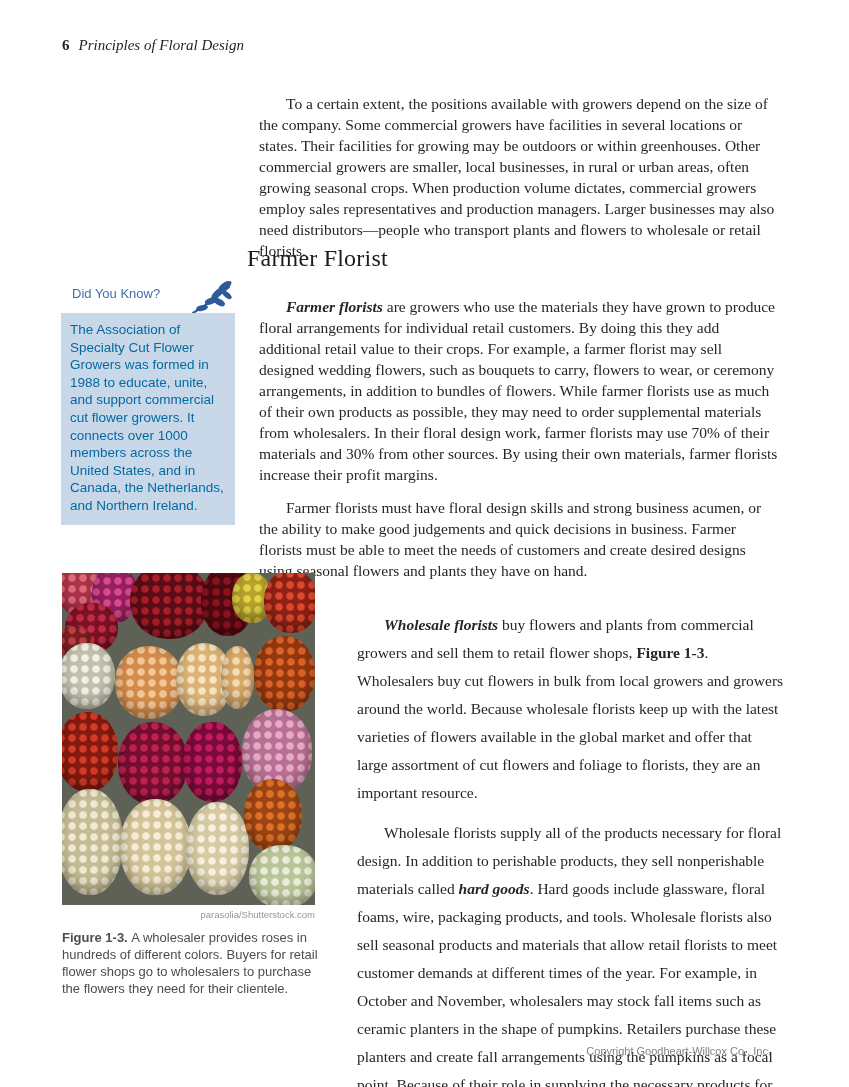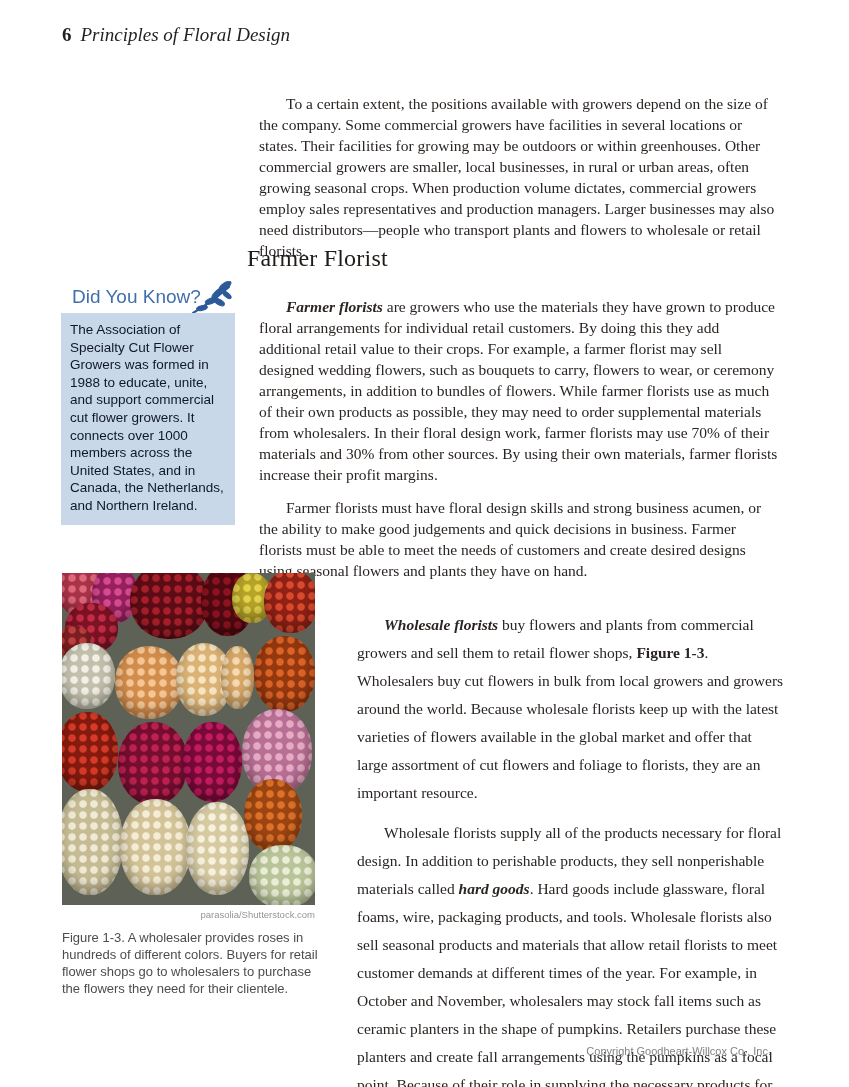--- a/index.html
+++ b/index.html
@@ -3,21 +3,21 @@
 <meta charset="utf-8">
 <style>
   html,body { margin:0; padding:0; background:#e8e8e8; }
   .page {
     position:relative; width:849px; height:1087px; margin:0 auto;
     background:#ffffff; overflow:hidden;
     font-family:"Liberation Serif", serif; color:#272320;
   }
 
   
-  .running-head { position:absolute; left:62px; top:24px; font-size:19px; color:#231f20; }
+  .running-head { position:absolute; left:62px; top:37px; font-size:15px; color:#231f20; }
   .folio { font-weight:bold; margin-right:9px; }
   .book-title { font-style:italic; }
 
   
   .text-block { position:absolute; font-size:15.5px; line-height:21px; color:#2a2522; }
   .text-block p { margin:12px; }
   .text-block p.indent { text-indent:27px; }
 
   h2.section-heading {
     position:absolute; margin:0; font-weight:normal;
@@ -27,28 +27,28 @@
 
   #intro-text       { left:247px; top:81px;  width:546px; }
   #farmer-heading   { left:247px; top:245px; }
   #farmer-text      { left:247px; top:284px; width:546px; }
   #wholesale-heading{ left:345px; top:565px; }
   #wholesale-text   { left:345px; top:599px; width:452px; line-height:28px; }
 
   
   .dyk-title {
     position:absolute; left:72px; top:286px;
-    font-family:"Liberation Sans", sans-serif; font-size:19px; color:#416fa9;
+    font-family:"Liberation Sans", sans-serif; font-size:13px; color:#416fa9;
   }
   .dyk-icon { position:absolute; left:187px; top:281px; width:48px; height:36px; }
   .dyk-box {
     position:absolute; left:61px; top:313px; width:174px; box-sizing:border-box;
     background:#c8d8e9; padding:8px 8px 10px 9px;
     font-family:"Liberation Sans", sans-serif; font-size:13.5px;
-    line-height:17.6px; color:#0f172a;
+    line-height:17.6px; color:#0369a1;
   }
 
   
   .photo {
     position:absolute; left:62px; top:573px; width:253px; height:332px;
     background:#5d6156; overflow:hidden;
   }
   .bunch { position:absolute; border-radius:48%; box-shadow:inset 0 -6px 14px rgba(0,0,0,.35); }
 
   .credit {
@@ -132,17 +132,17 @@
     </div>
 
 
   <div class="text-block" id="wholesale-text">
     <p class="indent"><span style="font-weight: bold; font-style: italic;">Wholesale florists</span><span> buy flowers and plants from commercial growers and sell them to retail flower shops, </span><span style="font-weight: bold;">Figure 1-3</span><span>. Wholesalers buy cut flowers in bulk from local growers and growers around the world. Because wholesale florists keep up with the latest varieties of flowers available in the global market and offer that large assortment of cut flowers and foliage to florists, they are an important resource.</span></p>
     <p class="indent"><span>Wholesale florists supply all of the products necessary for floral design. In addition to perishable products, they sell nonperishable materials called </span><span style="font-weight: bold; font-style: italic;">hard goods</span><span>. Hard goods include glassware, floral foams, wire, packaging products, and tools. Wholesale florists also sell seasonal products and materials that allow retail florists to meet customer demands at different times of the year. For example, in October and November, wholesalers may stock fall items such as ceramic planters in the shape of pumpkins. Retailers purchase these planters and create fall arrangements using the pumpkins as a focal point. Because of their role in supplying the necessary products for florists, wholesale florists are an essential part of the floriculture industry.</span></p>
   </div>
 
   <div class="credit">parasolia/Shutterstock.com</div>
 
-  <div class="caption"><span style="font-weight: normal;">Figure 1-3. </span><span>A wholesaler provides roses in hundreds of different colors. Buyers for retail flower shops go to wholesalers to purchase the flowers they need for their clientele.</span></div>
+  <div class="caption"><span style="font-weight: bold;">Figure 1-3. </span><span>A wholesaler provides roses in hundreds of different colors. Buyers for retail flower shops go to wholesalers to purchase the flowers they need for their clientele.</span></div>
 
   <div class="footer">Copyright Goodheart-Willcox Co., Inc.</div>
 
 </div>
 
 </body></html>

